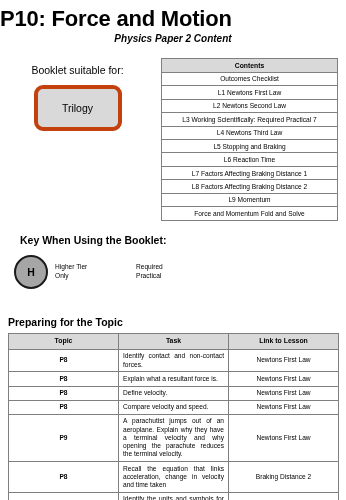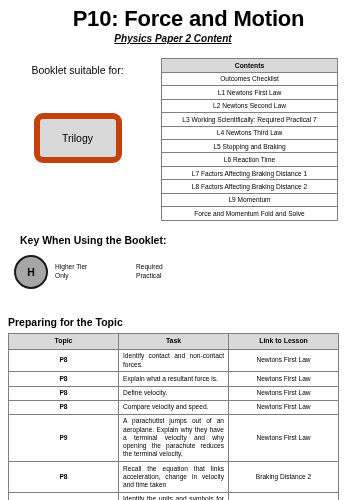--- a/index.html
+++ b/index.html
@@ -9,35 +9,32 @@
     height: 500px;
     background: #ffffff;
     font-family: "Liberation Sans", sans-serif;
     color: #000000;
     overflow: hidden;
     position: relative;
   }
 
   
   .title {
-    text-align: center;
     font-size: 22px;
     font-weight: bold;
     letter-spacing: -0.2px;
     margin: 7px 0 0 0;
     line-height: 1.1;
-    padding-left: 31px;
   }
   .subtitle {
     text-align: center;
     font-size: 10px;
     font-weight: bold;
     font-style: italic;
     margin: 2px 0 0 0;
-    text-decoration: underline;
   }
 
   
   .upper {
     position: relative;
     margin-top: 14px;
     height: 160px;
     padding-left: 44px;
   }
 
@@ -50,25 +47,24 @@
   }
   .booklet-label {
     font-size: 10.5px;
     margin-bottom: 9px;
   }
   .booklet-box {
     display: inline-block;
     width: 88px;
     padding: 13px 0;
     background: #d9d9d9;
-    border: 6px solid #c2410c;
+    border: 4px solid #c2410c;
     border-radius: 9px;
     font-size: 10.5px;
     text-align: center;
-    margin-top: 28px;
   }
 
   
   .contents {
     position: absolute;
     left: 161px;
     top: 0;
     width: 177px;
     border-collapse: collapse;
     table-layout: fixed;

